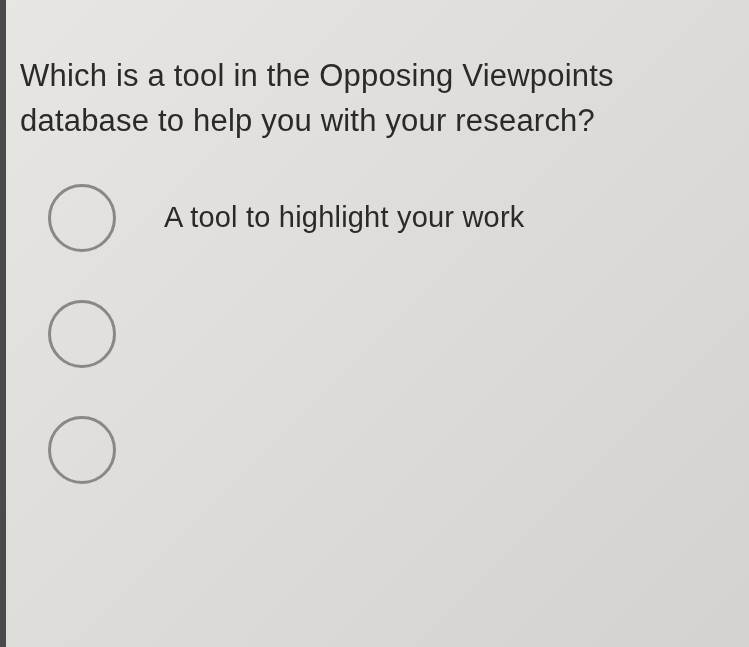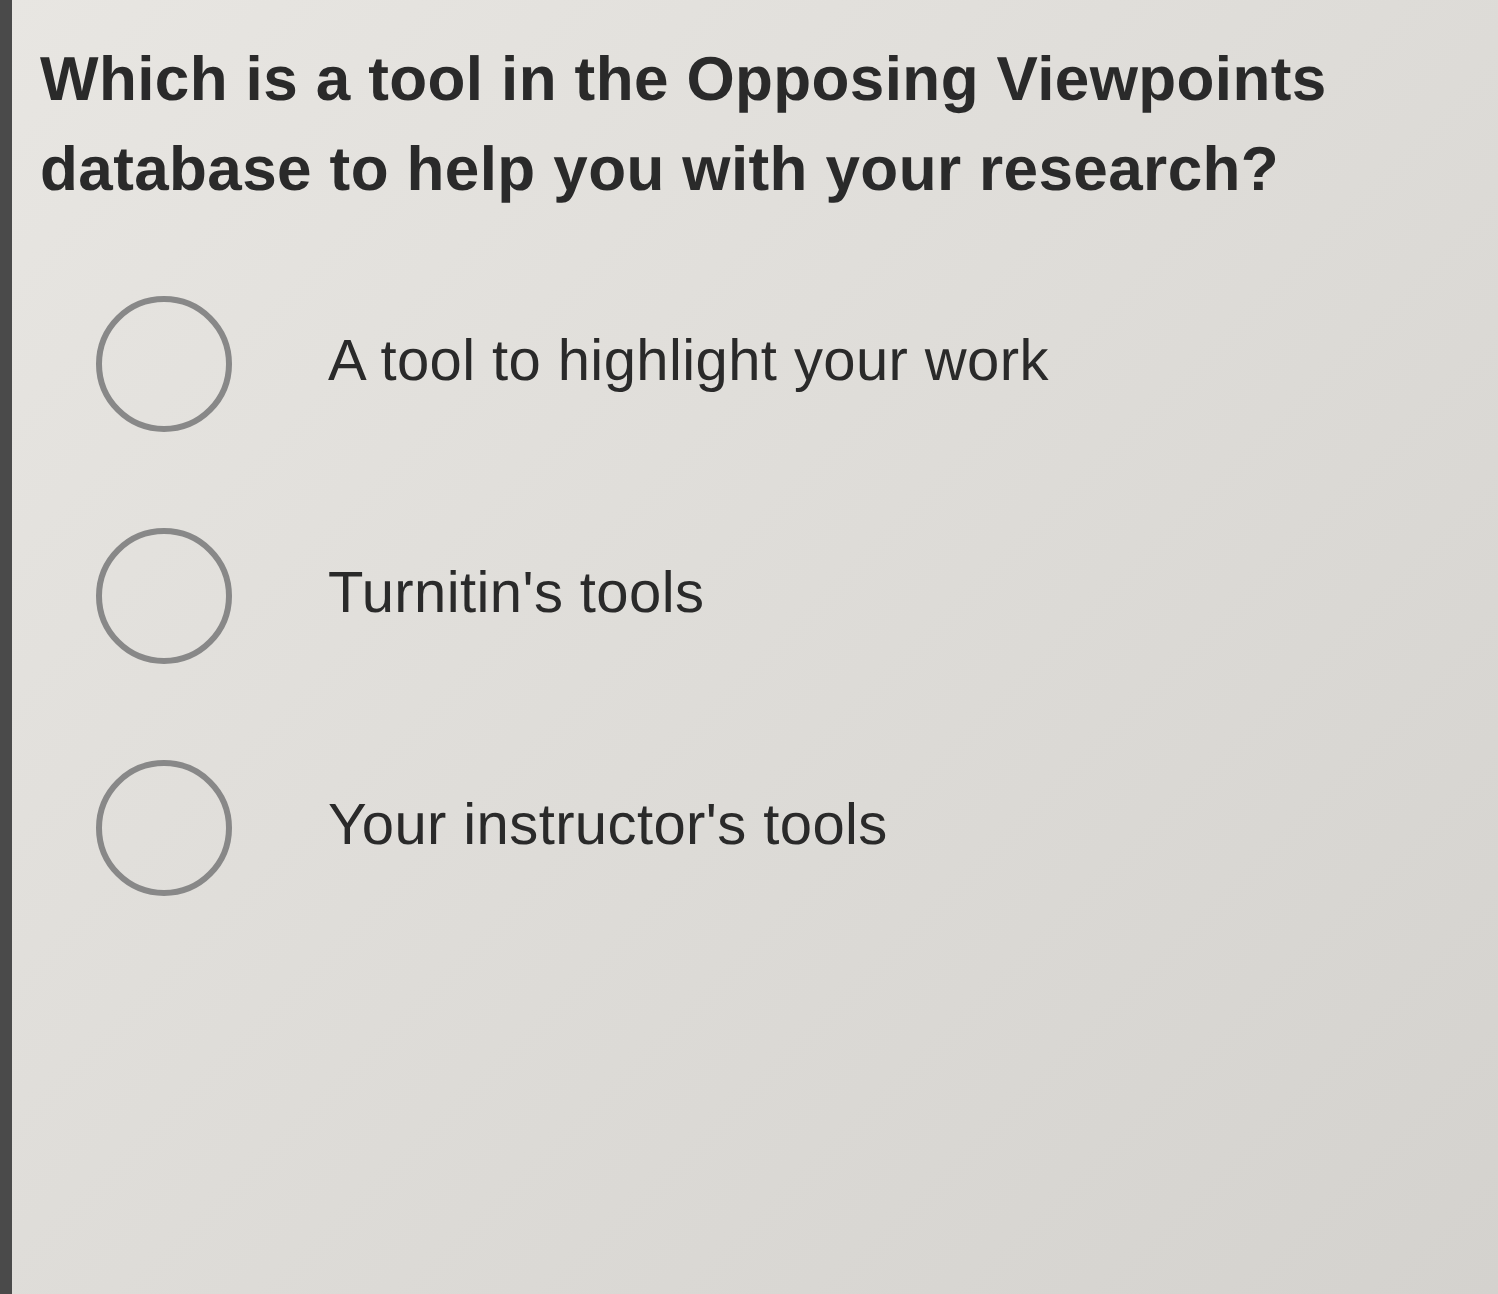--- a/index.html
+++ b/index.html
@@ -23,22 +23,23 @@
       left: 0;
       width: 6px;
       height: 100%;
       background: #4a4a4a;
     }
     .question {
       font-size: 31px;
       color: #2a2a2a;
       line-height: 1.45;
       margin-bottom: 40px;
-      font-weight: 700;
+      font-weight: 400;
       letter-spacing: 0.2px;
+      margin-top: 36px;
     }
     .options {
       padding-left: 28px;
     }
     .option {
       display: flex;
       align-items: center;
       margin-bottom: 48px;
       cursor: pointer;
     }
@@ -63,19 +64,17 @@
 
 <div class="question">Which is a tool in the Opposing Viewpoints database to help you with your research?</div>
 
 <div class="options">
   <div class="option">
     <div class="radio"></div>
     <div class="option-label">A tool to highlight your work</div>
   </div>
   <div class="option">
     <div class="radio"></div>
-    <div class="option-label">Turnitin's tools</div>
   </div>
   <div class="option">
     <div class="radio"></div>
-    <div class="option-label">Your instructor's tools</div>
   </div>
 </div>
 
 </body></html>

